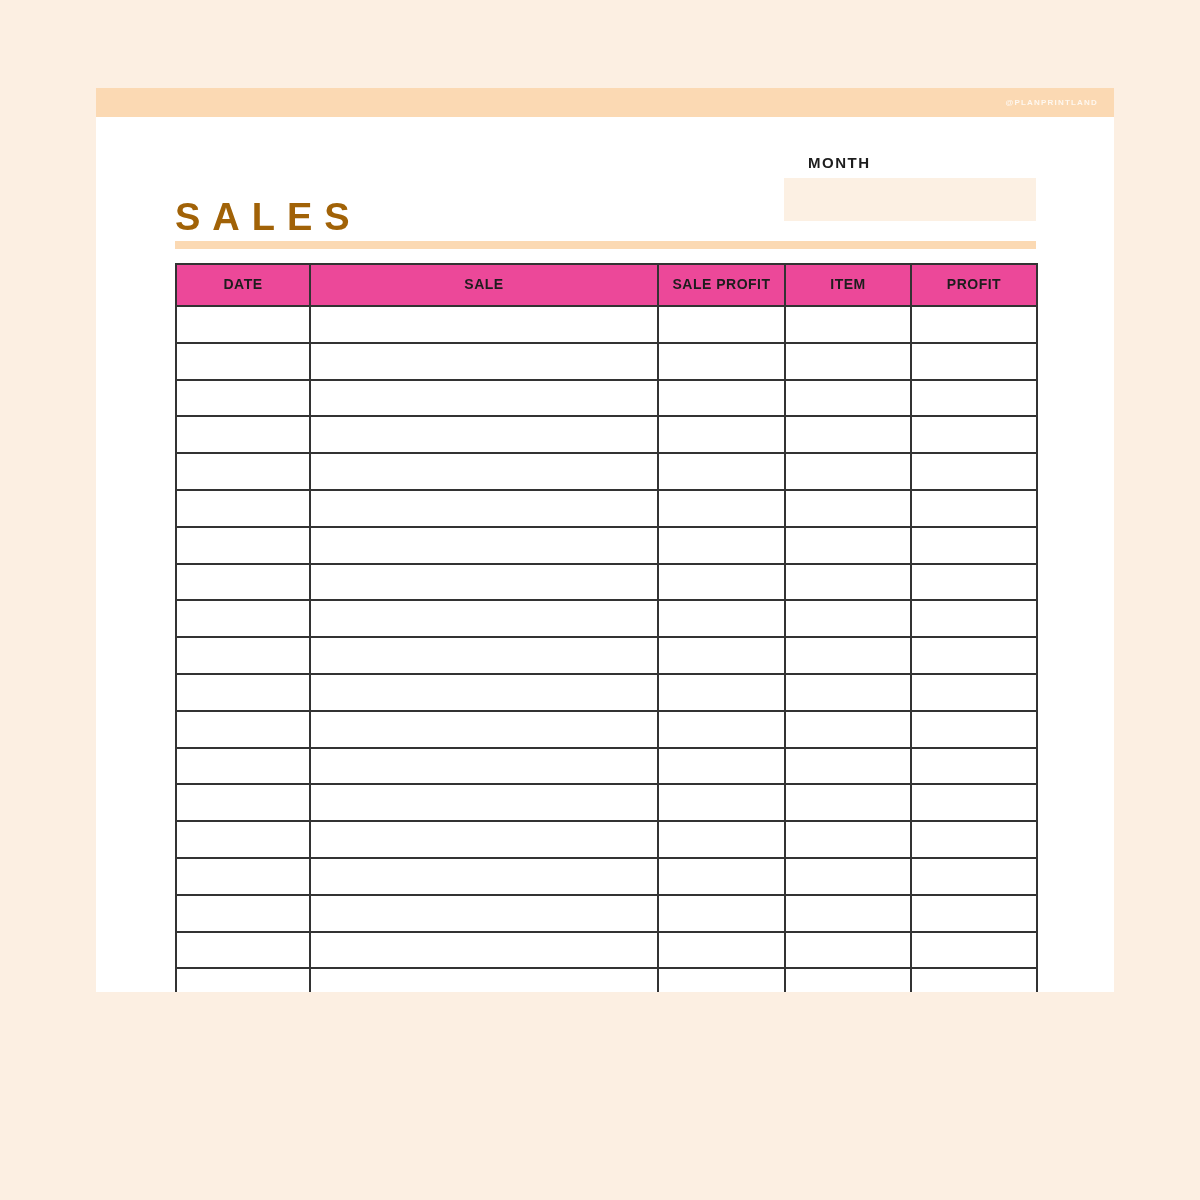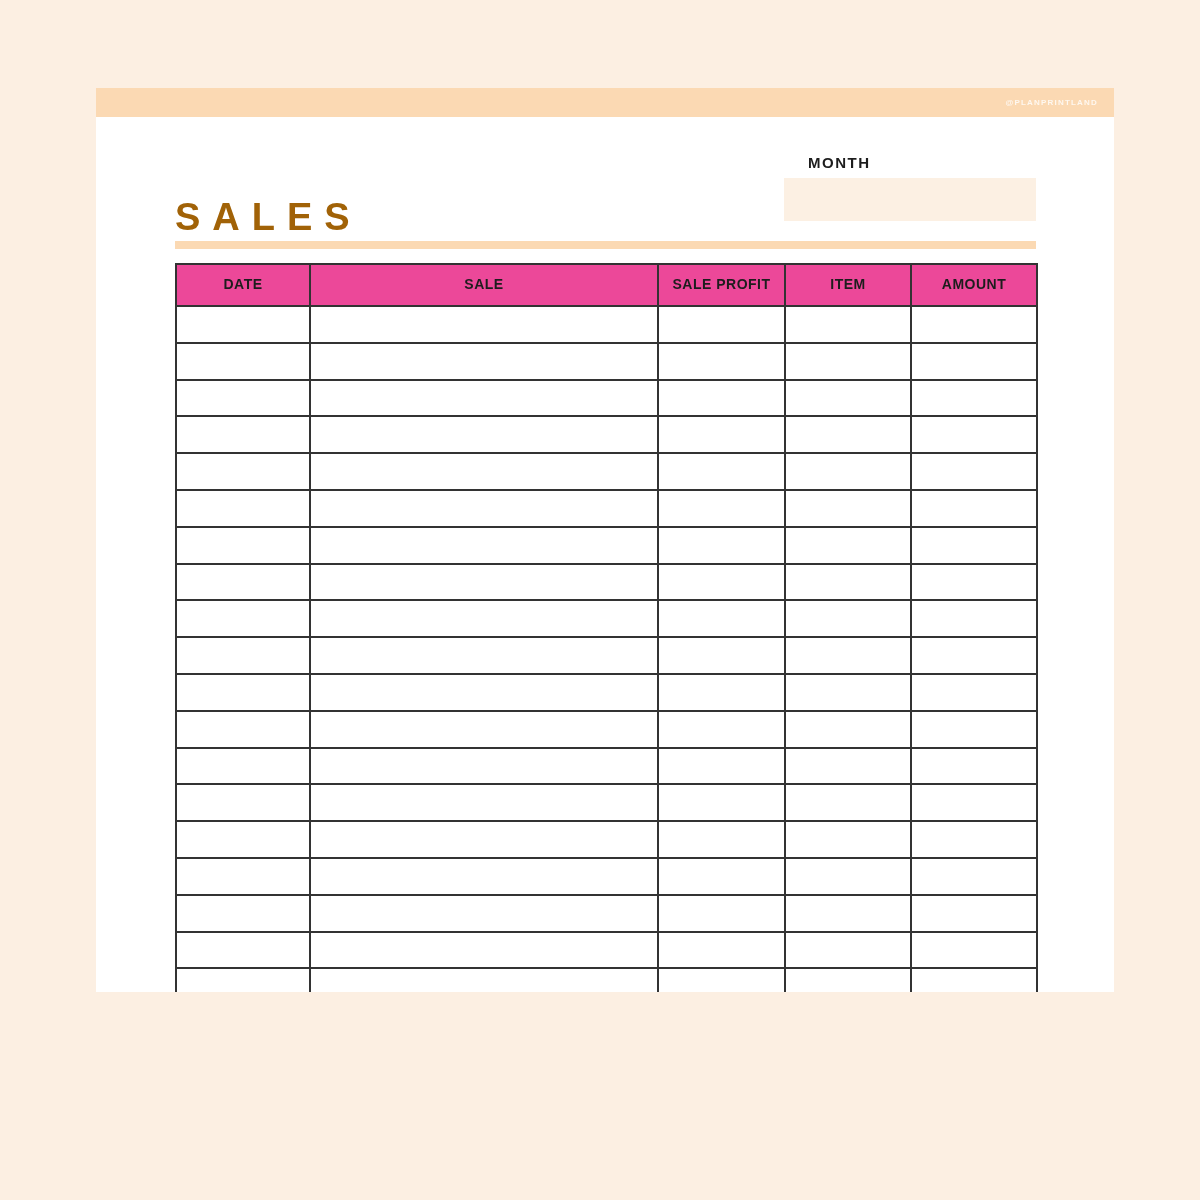--- a/index.html
+++ b/index.html
@@ -142,21 +142,21 @@
       <col style="width:127px">
       <col style="width:126px">
       <col style="width:126px">
     </colgroup>
     <thead>
       <tr>
         <th>DATE</th>
         <th>SALE</th>
         <th>SALE PROFIT</th>
         <th>ITEM</th>
-        <th>AMOUNT</th>
+        <th>PROFIT</th>
       </tr>
     </thead>
     <tbody>
         <tr>
           <td></td>
           <td></td>
           <td></td>
           <td></td>
           <td></td>
         </tr>

